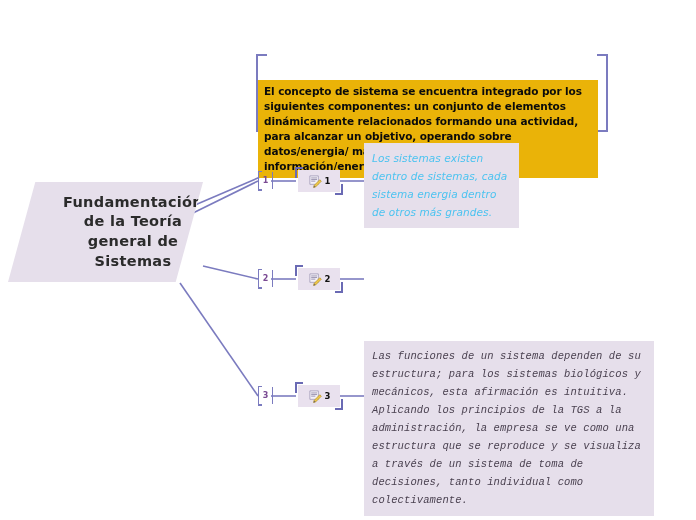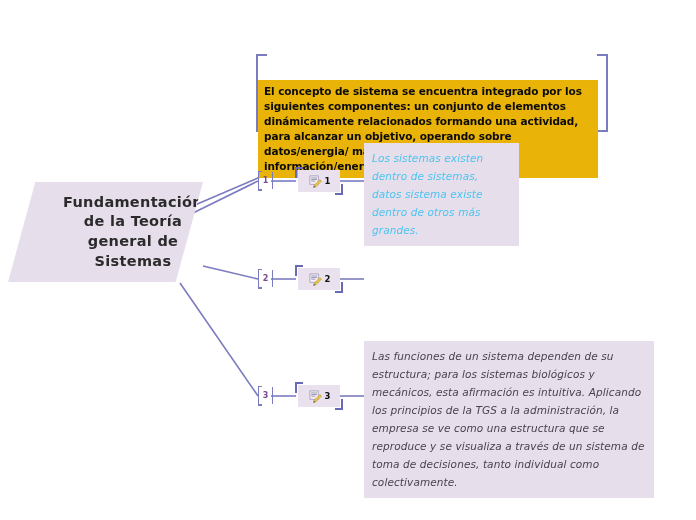--- a/index.html
+++ b/index.html
@@ -179,21 +179,21 @@
     letter-spacing: 0.1px;
   }
 
   #panel-1 { left: 364px; top: 143px; width: 155px; }
   #panel-1 .branch-text { color: #4cc3f0; }
 
   #panel-2 { left: 364px; top: 227px; width: 275px; }
   #panel-2 .branch-text { color: #5fe098; }
 
   #panel-3 { left: 364px; top: 341px; width: 290px; }
-  #panel-3 .branch-text { color: #4a4150; }
+  #panel-3 .branch-text { color: #4a4150; font-family: Liberation Mono, monospace; }
 </style>
 </head>
 <body>
 
 <div id="canvas">
 
   <svg id="edges" viewBox="0 0 696 520" xmlns="http://www.w3.org/2000/svg">
 
     <line x1="195" y1="205" x2="370" y2="130" stroke="#7b7bbf" stroke-width="1.6"></line>
 
@@ -231,21 +231,21 @@
     <span class="corner br"></span>
     <svg class="note-icon" viewBox="0 0 16 16" xmlns="http://www.w3.org/2000/svg">
       <path d="M2 2 h9 v9 h-9 z" fill="#f4f1f8" stroke="#9a93b0" stroke-width="0.8"></path>
       <path d="M3.4 4.2 h6.2 M3.4 5.9 h6.2 M3.4 7.6 h4.4" stroke="#8f88a8" stroke-width="0.9"></path>
       <path d="M6.5 12.2 L12.6 6.1 L14.2 7.7 L8.1 13.8 L5.9 14.4 z" fill="#f0c94a" stroke="#b08c18" stroke-width="0.7"></path>
       <path d="M5.9 14.4 L6.5 12.2 L8.1 13.8 z" fill="#6b6470"></path>
     </svg>
     <span class="chip-num">1</span>
   </div>
   <div class="branch-panel" id="panel-1">
-    <div class="branch-text">Los sistemas existen dentro de sistemas, datos sistema existe dentro de otros más grandes.</div>
+    <div class="branch-text">Los sistemas existen dentro de sistemas, cada sistema energia dentro de otros más grandes.</div>
   </div>
 
   <div class="index-chip" style="left:258px; top:270px;">
     <span class="num">2</span>
   </div>
   <div class="topic-chip" style="left:298px; top:268px;">
     <span class="corner tl"></span>
     <span class="corner br"></span>
     <svg class="note-icon" viewBox="0 0 16 16" xmlns="http://www.w3.org/2000/svg">
       <path d="M2 2 h9 v9 h-9 z" fill="#f4f1f8" stroke="#9a93b0" stroke-width="0.8"></path>

